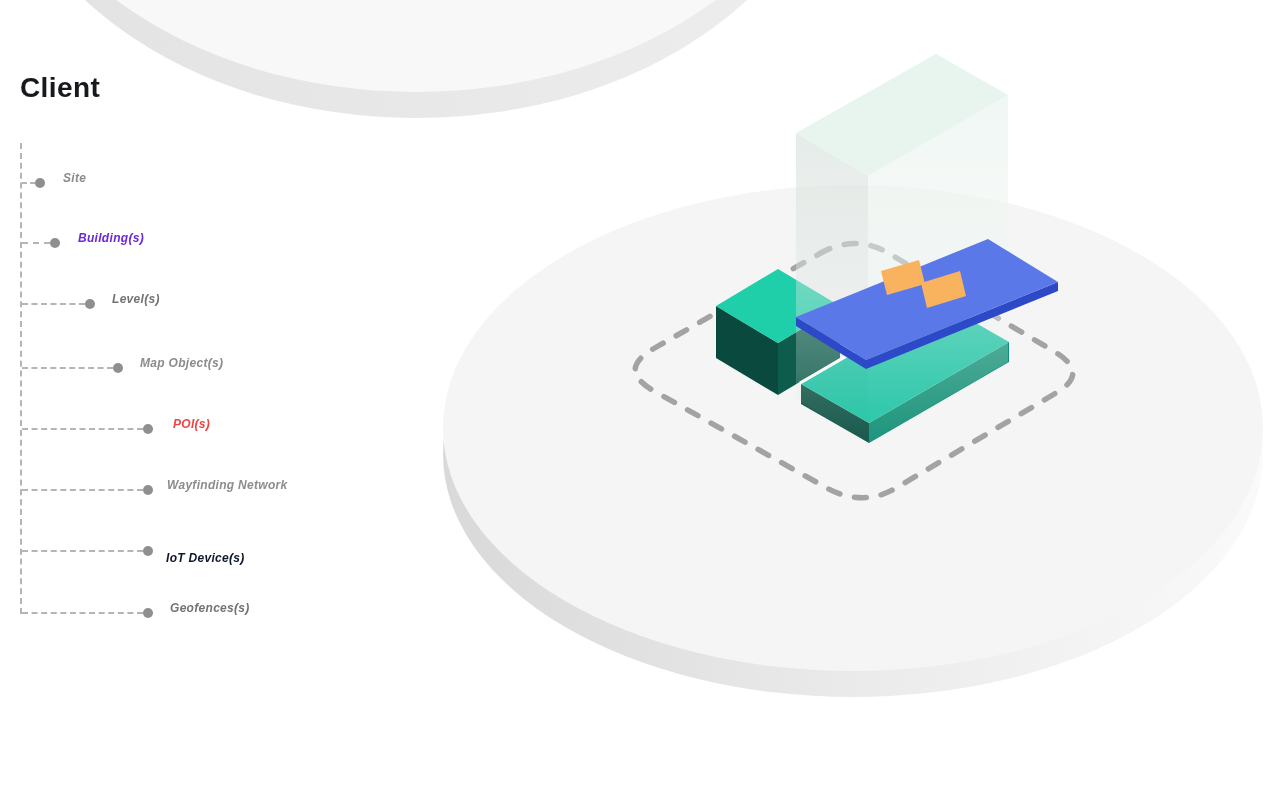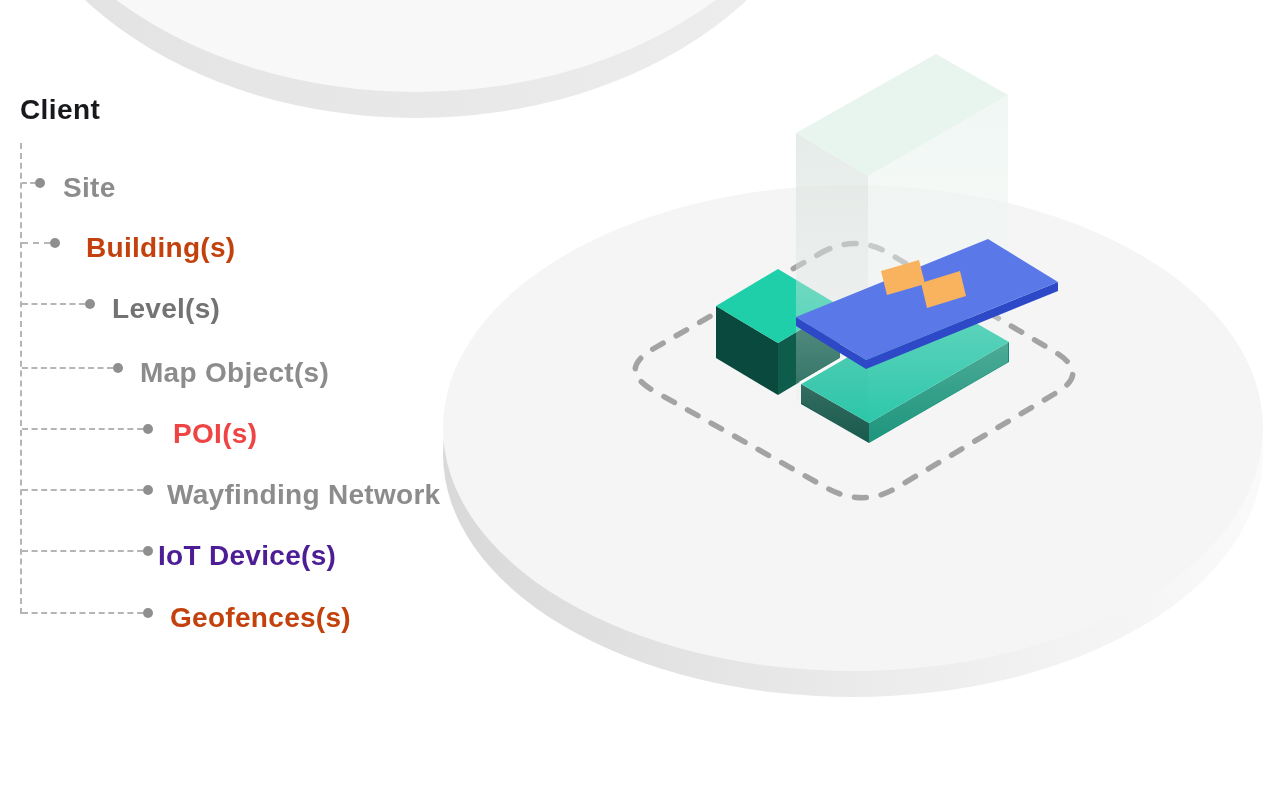--- a/index.html
+++ b/index.html
@@ -1,29 +1,29 @@
 <!DOCTYPE html>
 <html><head>
 <meta charset="utf-8">
 <style>
   html,body{margin:0;padding:0;background:#ffffff;}
   body{width:1280px;height:800px;overflow:hidden;position:relative;
        font-family:"Liberation Sans","DejaVu Sans",sans-serif;}
   .canvas{position:absolute;left:0;top:0;width:1280px;height:800px;}
   svg.scene{position:absolute;left:0;top:0;}
-  .page-title{position:absolute;left:20px;top:96px;margin:0;line-height:1;
+  .page-title{position:absolute;left:20px;top:74px;margin:0;line-height:1;
               font-size:28px;font-weight:700;color:#17191c;letter-spacing:.4px;}
   .tree{position:absolute;left:0;top:0;width:460px;height:700px;}
   .vline{position:absolute;left:20px;top:143px;height:471px;width:0;
          border-left:2px dashed #b5b5b5;}
   .row{position:absolute;left:0;width:460px;height:0;}
   .hline{position:absolute;top:-1px;border-top:2px dashed #b5b5b5;height:0;}
   .dot{position:absolute;top:-5px;width:10px;height:10px;border-radius:50%;background:#8f8f8f;}
-  .lbl{position:absolute;top:-12px;font-size:28px;font-weight:600;
-       letter-spacing:.3px;white-space:nowrap;line-height:1.2;}
+  .lbl{position:absolute;top:-12px;font-size:12px;font-weight:600;
+       letter-spacing:.3px;white-space:nowrap;line-height:1.2;font-style:italic;}
 </style>
 </head>
 <body>
 
 <div class="canvas">
 
   <svg class="scene" width="1280" height="800" viewBox="0 0 1280 800">
     <defs>
       <linearGradient id="rimG" gradientUnits="userSpaceOnUse" x1="443" y1="0" x2="1263" y2="0">
         <stop offset="0" stop-color="#d9d9d9"></stop>
@@ -88,21 +88,21 @@
 
   <div class="row" style="top: 183px;">
     <div class="hline" style="left: 22px; width: 13px;"></div>
     <div class="dot" style="left: 35px;"></div>
     <div class="lbl" style="left: 63px; color: rgb(140, 140, 140);">Site</div>
   </div>
 
   <div class="row" style="top: 243px;">
     <div class="hline" style="left: 22px; width: 28px;"></div>
     <div class="dot" style="left: 50px;"></div>
-    <div class="lbl" style="left: 86px; color: #c2410c;">Building(s)</div>
+    <div class="lbl" style="left: 78px; color: #6d28d9;">Building(s)</div>
   </div>
 
   <div class="row" style="top: 304px;">
     <div class="hline" style="left: 22px; width: 63px;"></div>
     <div class="dot" style="left: 85px;"></div>
     <div class="lbl" style="left: 112px; color: #737373;">Level(s)</div>
   </div>
 
   <div class="row" style="top: 368px;">
     <div class="hline" style="left: 22px; width: 91px;"></div>
@@ -118,23 +118,23 @@
 
   <div class="row" style="top: 490px;">
     <div class="hline" style="left: 22px; width: 121px;"></div>
     <div class="dot" style="left: 143px;"></div>
     <div class="lbl" style="left: 167px; color: rgb(140, 140, 140);">Wayfinding Network</div>
   </div>
 
   <div class="row" style="top: 551px;">
     <div class="hline" style="left: 22px; width: 121px;"></div>
     <div class="dot" style="left: 143px;"></div>
-    <div class="lbl" style="left: 158px; color: #4c1d95;">IoT Device(s)</div>
+    <div class="lbl" style="left: 166px; color: #0f172a; margin-top: 12px;">IoT Device(s)</div>
   </div>
 
   <div class="row" style="top: 613px;">
     <div class="hline" style="left: 22px; width: 121px;"></div>
     <div class="dot" style="left: 143px;"></div>
-    <div class="lbl" style="left: 170px; color: #c2410c;">Geofences(s)</div>
+    <div class="lbl" style="left: 170px; color: #737373;">Geofences(s)</div>
   </div>
 </div>
 
 </div>
 
 </body></html>

